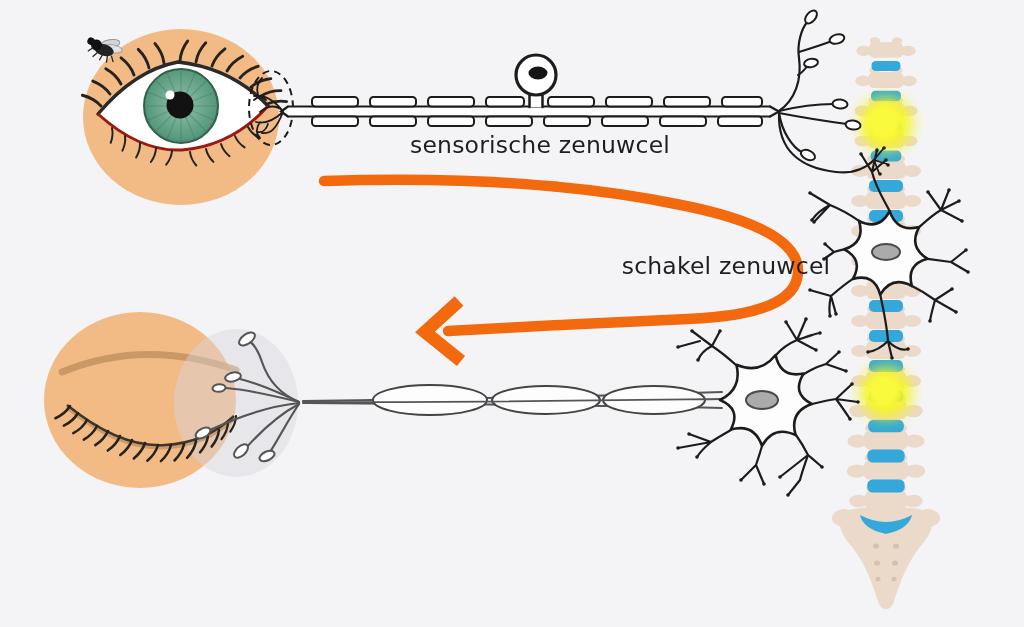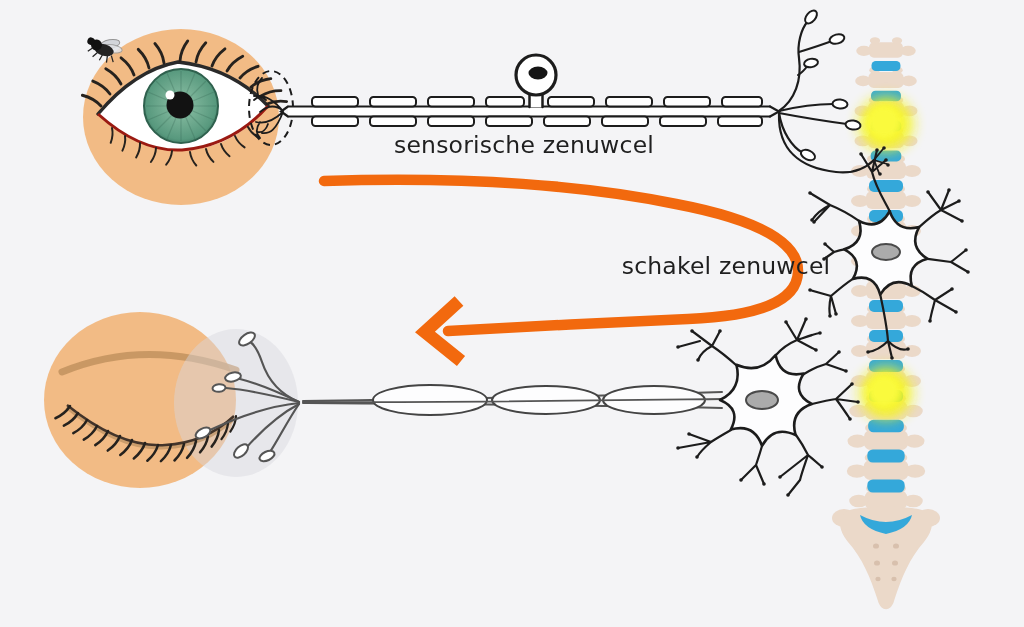--- a/index.html
+++ b/index.html
@@ -349,15 +349,15 @@
     <path class="soma" d="M889.7,211.2 Q897,232.8 919.1,227.1 Q908.2,247 927.6,258.8 Q905.9,264.5 911.9,286.1 Q892,275.2 880.2,294.6 Q874.5,272.9 852.9,278.9 Q863.9,259.5 844.2,249.3 Q865.6,242.4 859,220.8 Q879.1,231.1 889.7,211.2 Z"></path>
     <ellipse cx="886" cy="252" rx="14" ry="8" fill="var(--c-nucleus,#ababab)" stroke="#4a4a4a" stroke-width="2"></ellipse>
   </g>
 
   <g>
     <path d="M324,181 C470,176 590,186 676,204 C760,220 799,243 798,272 C797,302 758,316 688,319 C615,322 520,327 448,331" fill="none" stroke="var(--c-arrow,#f2690e)" stroke-width="10.5" stroke-linecap="round"></path>
     <path d="M459,301 L425,332 L461,361" fill="none" stroke="var(--c-arrow,#f2690e)" stroke-width="13" stroke-linecap="butt" stroke-linejoin="miter"></path>
   </g>
 </svg>
 
-<div class="lbl" style="left:524px;top:133px;">sensorische zenuwcel</div>
+<div class="lbl" style="left:540px;top:133px;">sensorische zenuwcel</div>
 <div class="lbl" style="left:726px;top:254px;">schakel zenuwcel</div>
 </div>
 
 </body></html>

